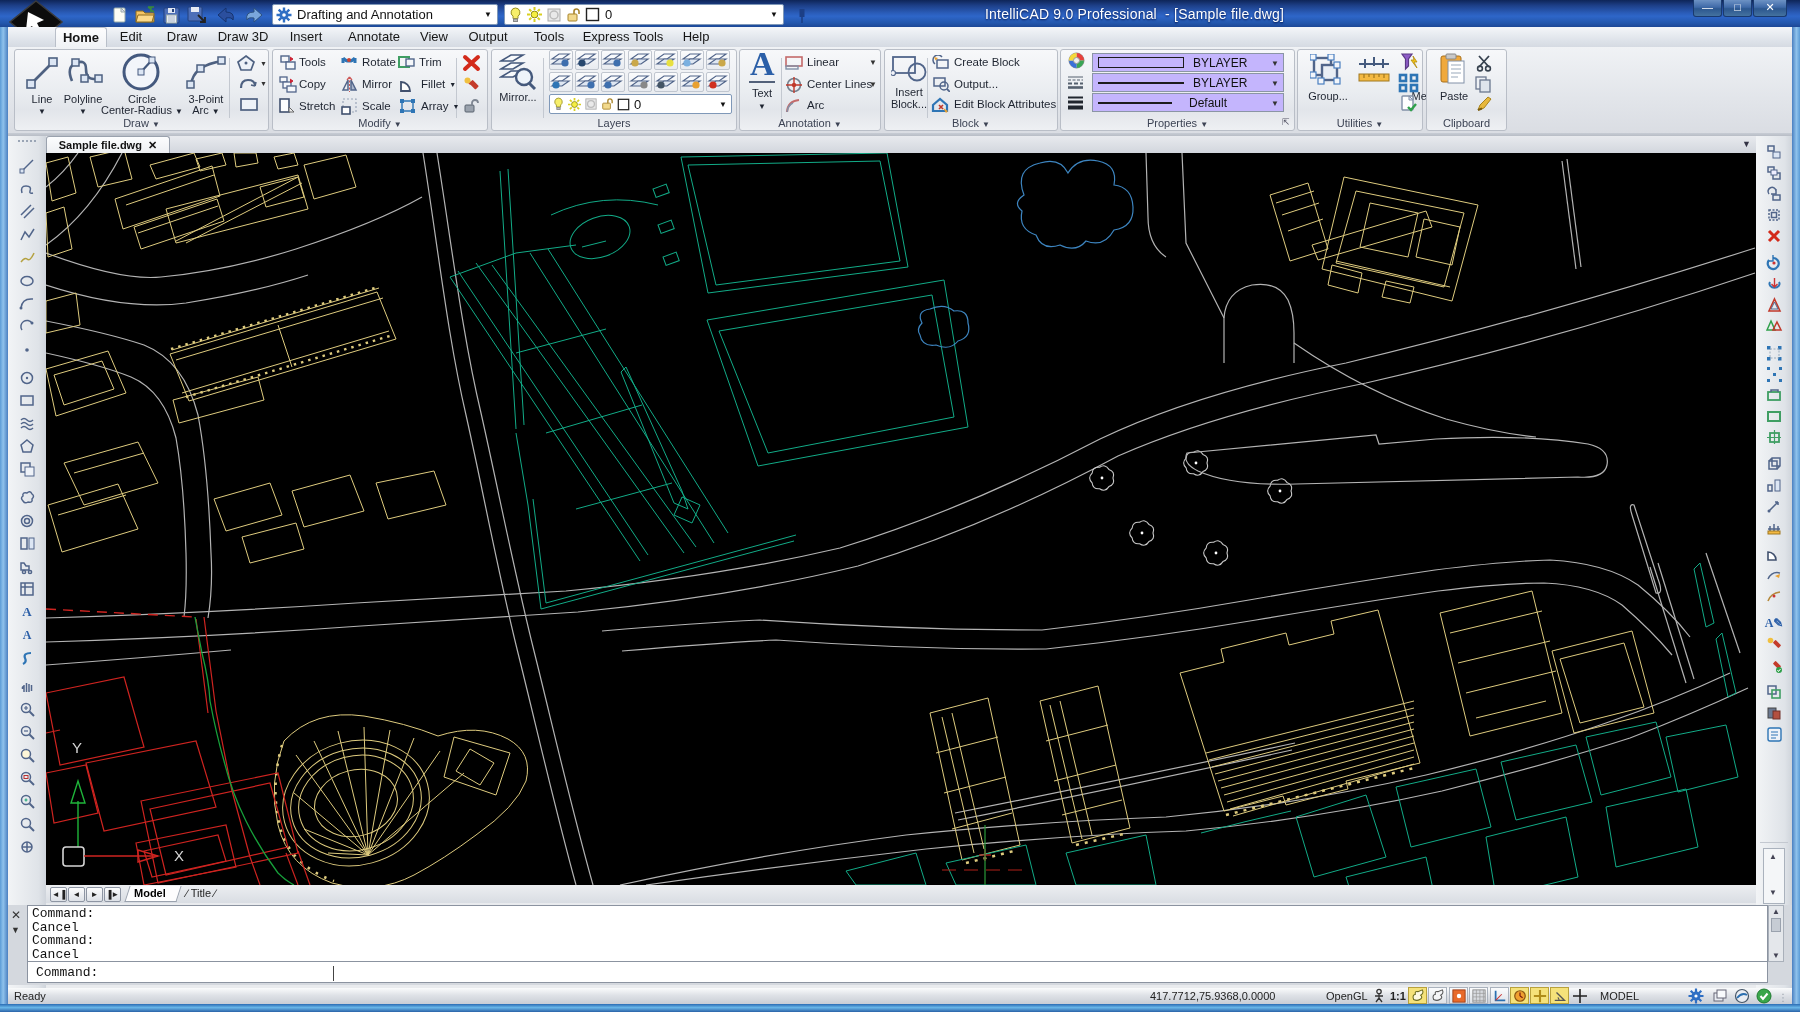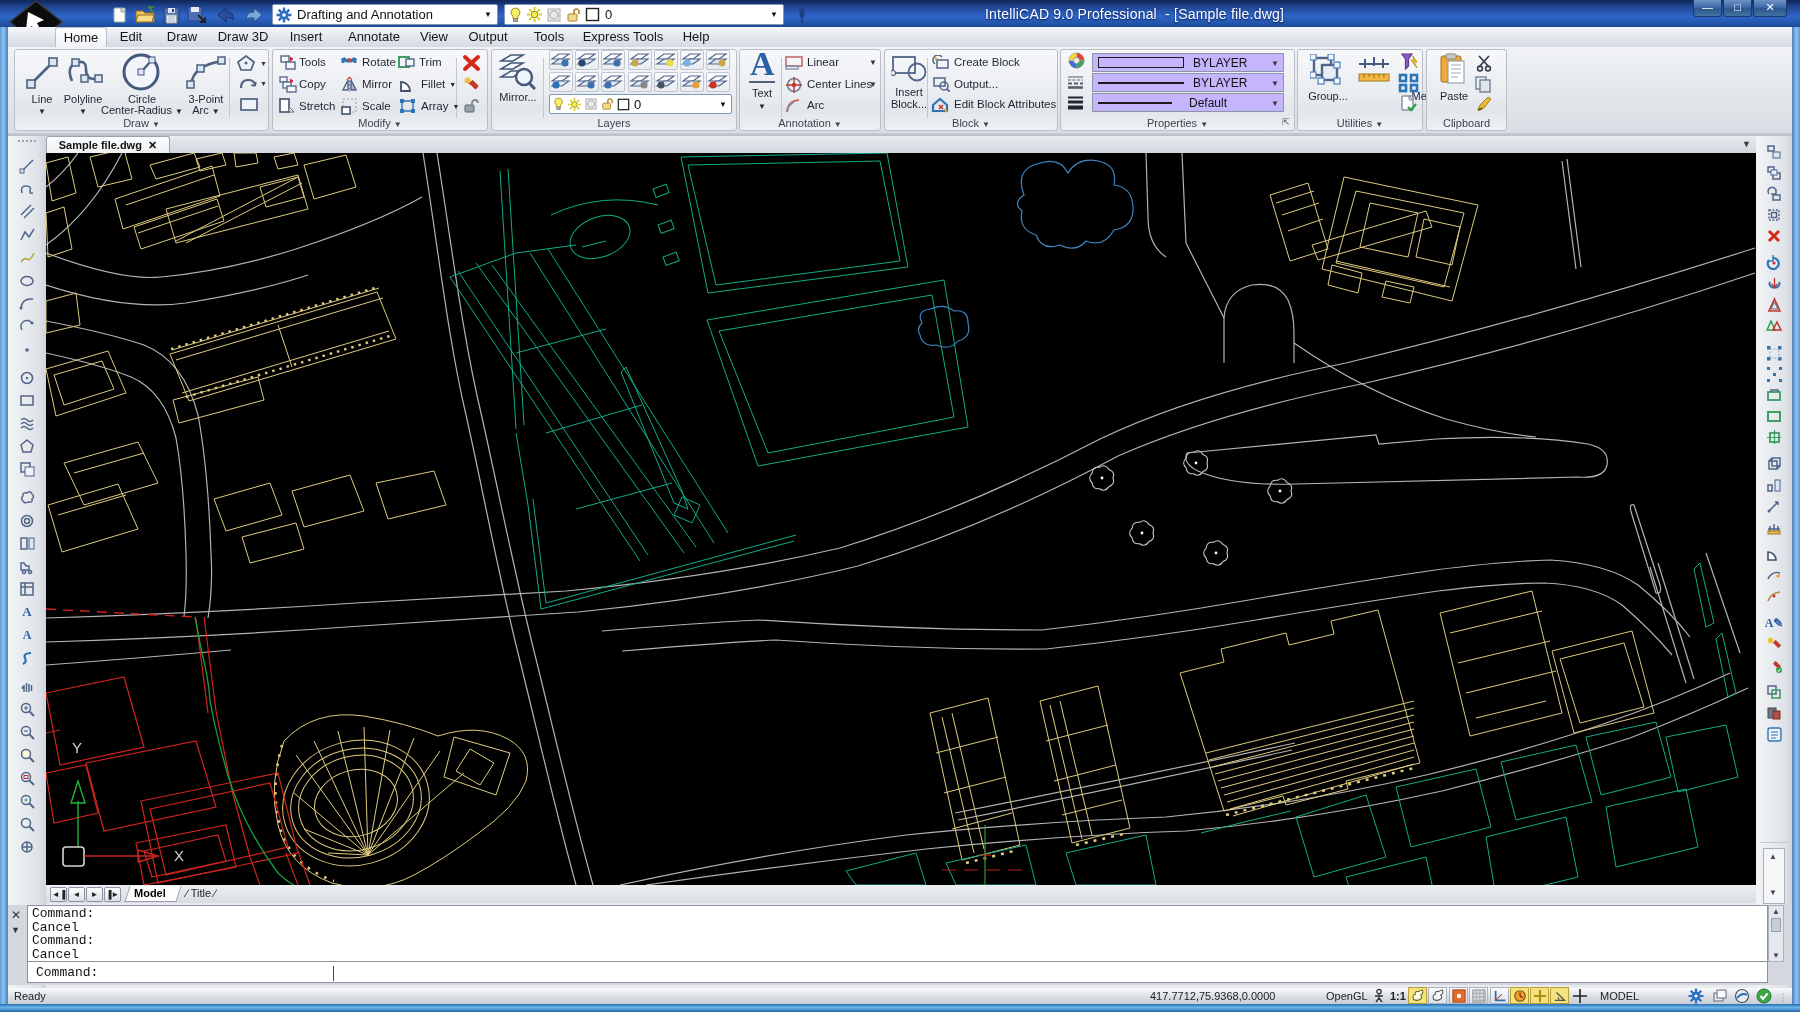--- a/index.html
+++ b/index.html
@@ -11,21 +11,21 @@
 .winbtn{position:absolute;top:0;height:17px;border:1px solid #1a3a6e;border-top:none;
  background:linear-gradient(#6d92c4,#3f6aa8 45%,#2c578f 55%,#44729f);color:#fff;text-align:center;
  font-size:11px;line-height:15px;border-radius:0 0 3px 3px}
 
 #qat{position:absolute;left:112px;top:2px;height:23px;display:flex;align-items:flex-end;gap:6px}
 .combo{height:21px;background:#fff;border:1px solid #7f98b8;border-radius:2px;display:flex;align-items:center;font-size:13px;color:#111}
 
 #tabrow{position:absolute;left:0;top:27px;width:1800px;height:20px;
  background:linear-gradient(#f4f6f9,#dde2e9 70%,#d5dae2)}
 .rtab{position:absolute;top:27px;height:20px;font-size:13px;color:#151515;text-align:center;padding-top:2px}
-.rtab.active{background:linear-gradient(#fdfdfe,#f0f2f5);border:1px solid #b9bfc9;border-bottom:none;border-radius:3px 3px 0 0;font-weight:400}
+.rtab.active{background:linear-gradient(#fdfdfe,#f0f2f5);border:1px solid #b9bfc9;border-bottom:none;border-radius:3px 3px 0 0;font-weight:700}
 
 #ribbon{position:absolute;left:0;top:47px;width:1800px;height:86px;
  background:linear-gradient(#f0f2f5,#e2e5ea 60%,#dadde3)}
 #ribbon-bottom{position:absolute;left:0;top:133px;width:1800px;height:3px;background:linear-gradient(#c7ccd4,#b8bdc6)}
 .rgroup{position:absolute;top:49px;height:82px;border:1px solid #b9bec7;border-radius:3px;
  background:linear-gradient(#f7f8fa,#e9ecf0 55%,#e2e5ea 75%,#eef0f3)}
 .rgroup .glabel{position:absolute;left:0;bottom:1px;width:100%;text-align:center;font-size:11px;color:#3c4354}
 .glabel .dn{font-size:8px;color:#3c4354}
 .bigbtn{position:absolute;display:flex;flex-direction:column;align-items:center;font-size:11px;color:#1e2430}
 .srow{position:absolute;display:flex;align-items:center;gap:4px;font-size:11.5px;color:#1e2430;white-space:nowrap}

